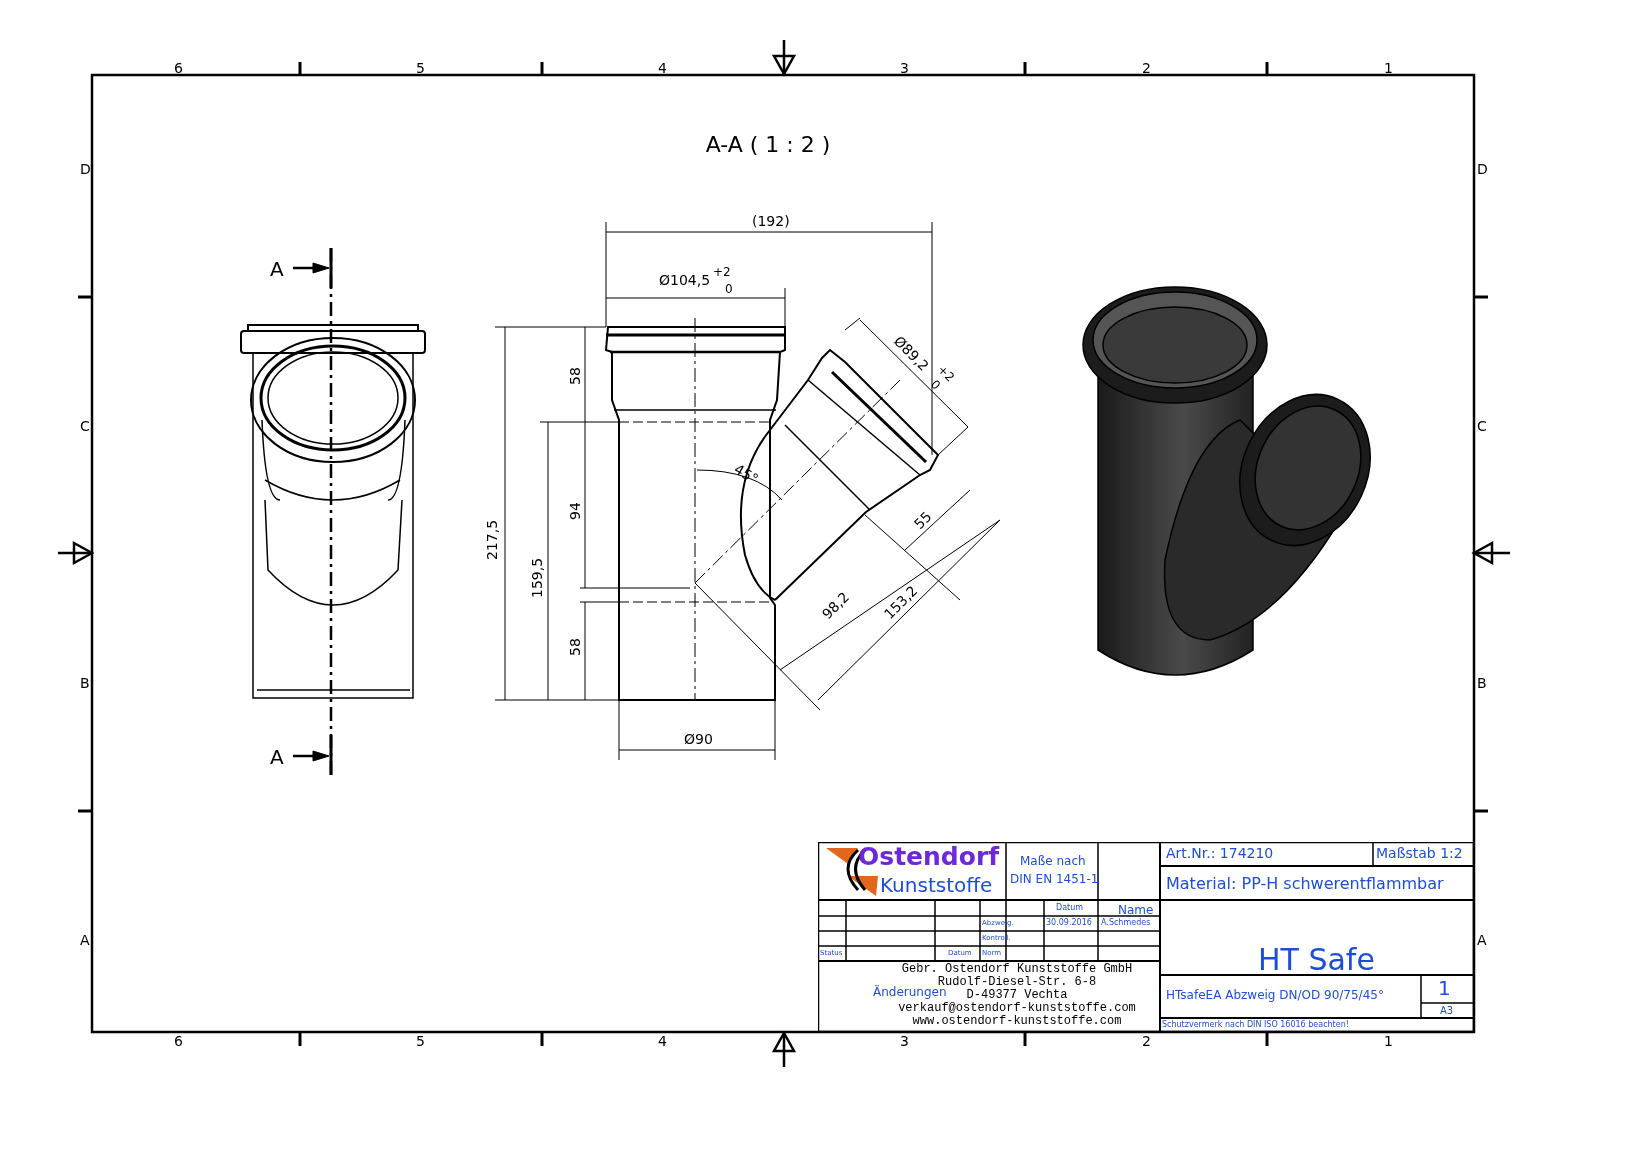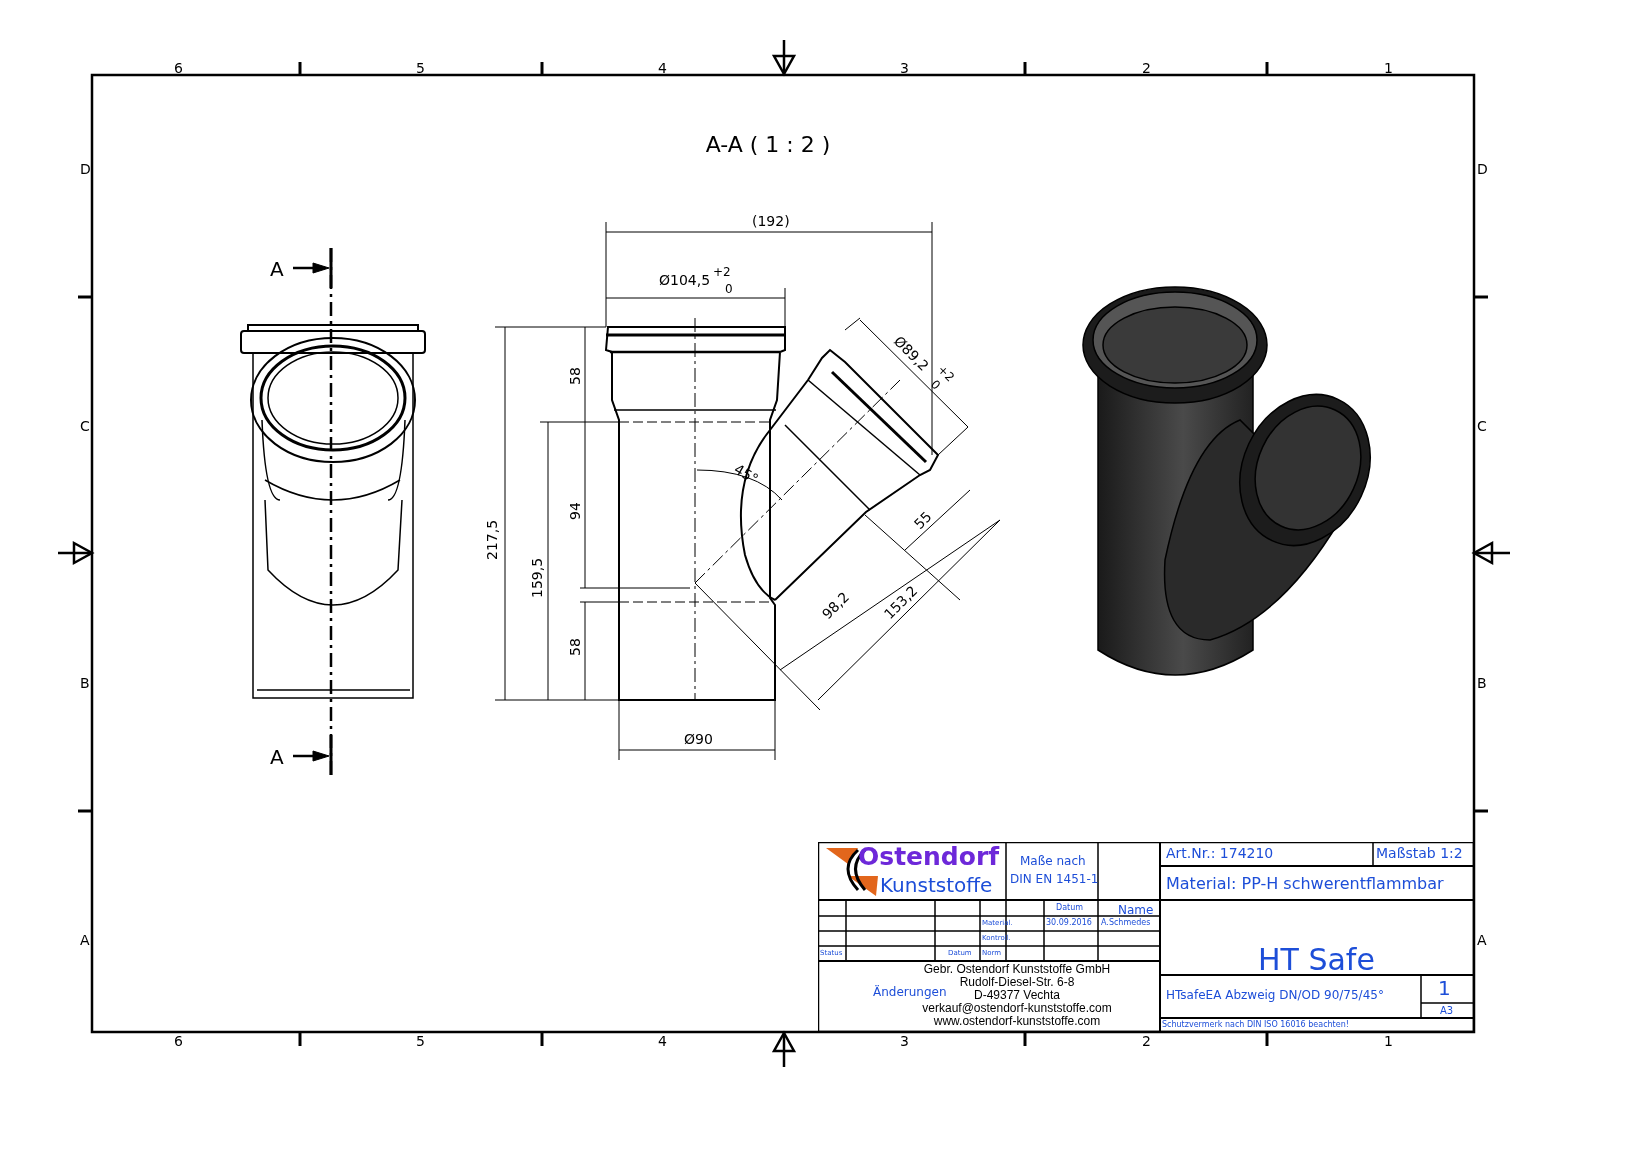--- a/index.html
+++ b/index.html
@@ -202,30 +202,30 @@
     <path d="M30 34 L60 34 L58 54 Z" fill="#e2661c"></path>
     <path d="M40 8 Q20 26 40 48" stroke="#000" stroke-width="3" fill="none"></path>
     <path d="M47 8 Q28 26 47 48" stroke="#000" stroke-width="3" fill="none"></path>
   </svg>
   <div class="tb" style="left:40px;top:0px;font-size:25px;font-weight:bold;color:#6d28d9;">Ostendorf</div>
   <div class="tb" style="left:62px;top:31px;font-size:20px;">Kunststoffe</div>
   <div class="tb" style="left:202px;top:12px;font-size:12px;">Maße nach</div>
   <div class="tb" style="left:192px;top:30px;font-size:12px;">DIN EN 1451-1</div>
   <div class="tb" style="left:238px;top:61px;font-size:8px;">Datum</div>
   <div class="tb" style="left:300px;top:61px;font-size:12px;">Name</div>
-  <div class="tb" style="left:164px;top:77px;font-size:7px;">Material.</div>
+  <div class="tb" style="left:164px;top:77px;font-size:7px;">Abzweig.</div>
   <div class="tb" style="left:228px;top:76px;font-size:8px;">30.09.2016</div>
   <div class="tb" style="left:283px;top:76px;font-size:8px;">A.Schmedes</div>
   <div class="tb" style="left:164px;top:92px;font-size:7px;">Kontroll.</div>
   <div class="tb" style="left:164px;top:107px;font-size:7px;">Norm</div>
   <div class="tb" style="left:2px;top:107px;font-size:7px;">Status</div>
   <div class="tb" style="left:55px;top:107px;font-size:12px;margin-top:36px;">Änderungen</div>
   <div class="tb" style="left:130px;top:107px;font-size:7px;">Datum</div>
 
-  <div style="position:absolute;left:0;top:121px;width:398px;text-align:center;font-family:Liberation Sans, sans-serif;font-size:12px;line-height:13px;">
+  <div style="position:absolute;left:0;top:121px;width:398px;text-align:center;font-family:Liberation Mono, monospace;font-size:12px;line-height:13px;">
     <div>Gebr. Ostendorf Kunststoffe GmbH</div>
     <div>Rudolf-Diesel-Str. 6-8</div>
     <div>D-49377 Vechta</div>
     <div>verkauf@ostendorf-kunststoffe.com</div>
     <div>www.ostendorf-kunststoffe.com</div>
   </div>
   <div class="tb" style="left:348px;top:3px;font-size:14px;">Art.Nr.: 174210</div>
   <div class="tb" style="left:558px;top:3px;font-size:14px;">Maßstab 1:2</div>
   <div class="tb" style="left:348px;top:32px;font-size:16px;">Material: PP-H schwerentflammbar</div>
   <div class="tb" style="left:440px;top:76px;font-size:30px;margin-top:24px;">HT Safe</div>

